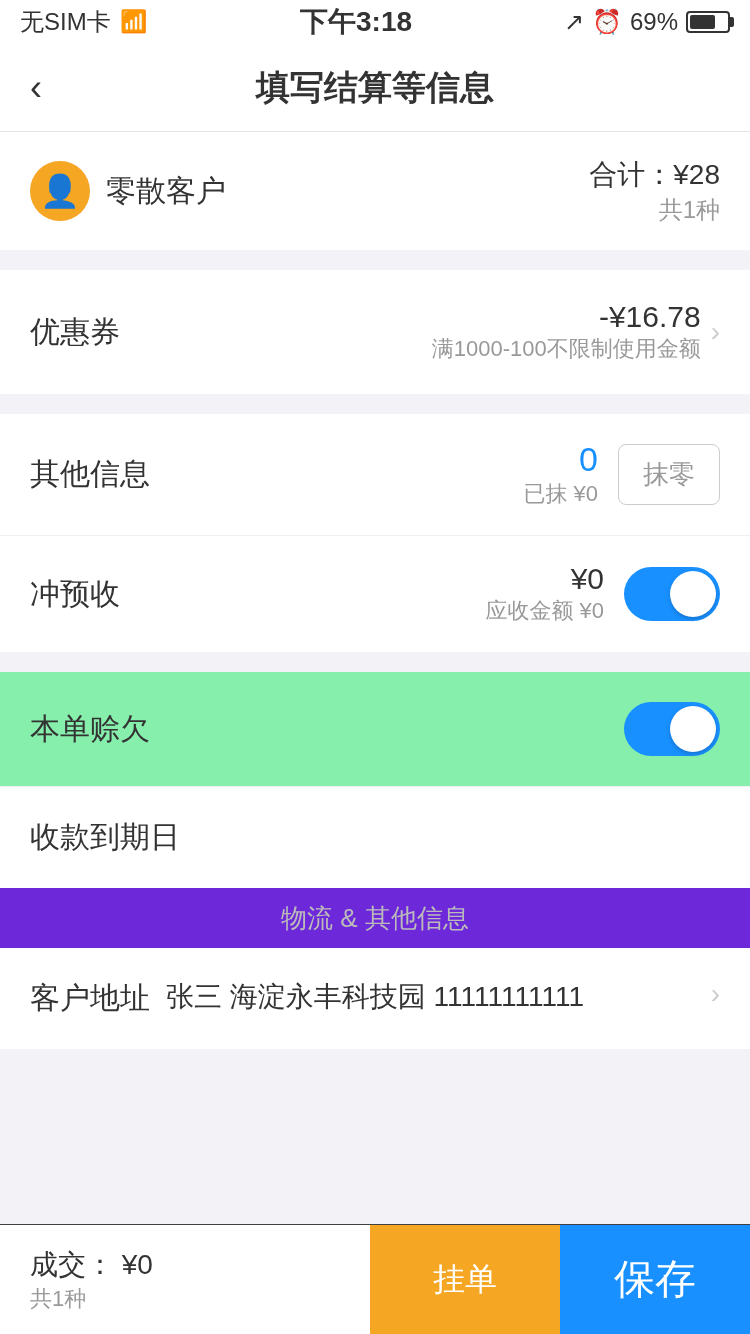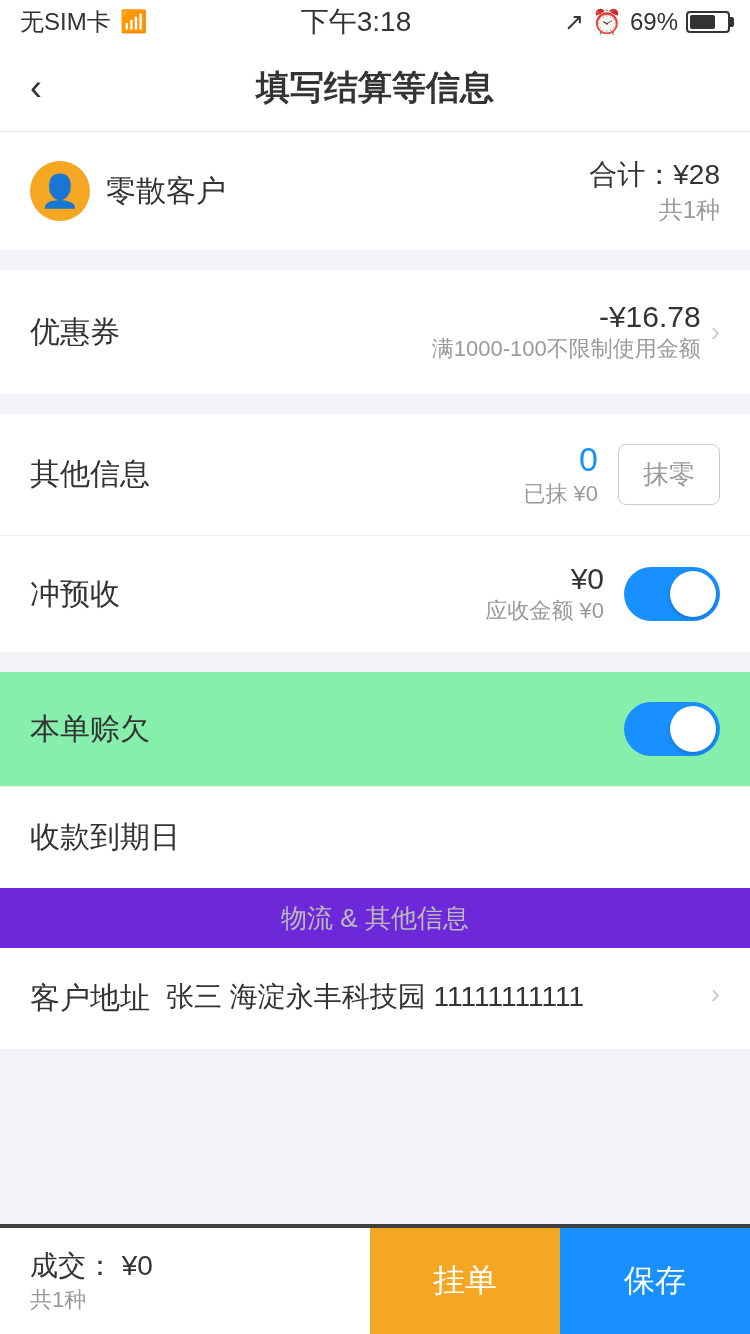--- a/index.html
+++ b/index.html
@@ -336,21 +336,21 @@
 
     
     .bottom-bar {
       position: fixed;
       bottom: 0;
       width: 750px;
       height: 110px;
       background: #fff;
       display: flex;
       align-items: stretch;
-      border-top: 4px solid #404040;
+      border-top: 1px solid #404040;
     }
     .bottom-summary {
       flex: 1;
       display: flex;
       flex-direction: column;
       justify-content: center;
       padding: 0 30px;
     }
     .bottom-summary-line1 {
       font-size: 28px;
@@ -369,34 +369,34 @@
       font-size: 32px;
       color: #fff;
       cursor: pointer;
     }
     .bottom-btn-save {
       width: 190px;
       background: #1890ff;
       display: flex;
       align-items: center;
       justify-content: center;
-      font-size: 31px;
+      font-size: 41px;
       color: #fff;
       cursor: pointer;
     }
   </style>
 </head>
 <body>
 
 <div class="status-bar">
   <div class="status-left">
     <span>无SIM卡</span>
     <span class="wifi-icon">📶</span>
   </div>
-  <div style="font-size:28px;font-weight:400;">下午3:18</div>
+  <div style="font-size:28px;font-weight:700;">下午3:18</div>
   <div class="status-right">
     <span>↗</span>
     <span>⏰</span>
     <span>69%</span>
     <div class="battery-box">
       <div class="battery-fill"></div>
     </div>
   </div>
 </div>
 

